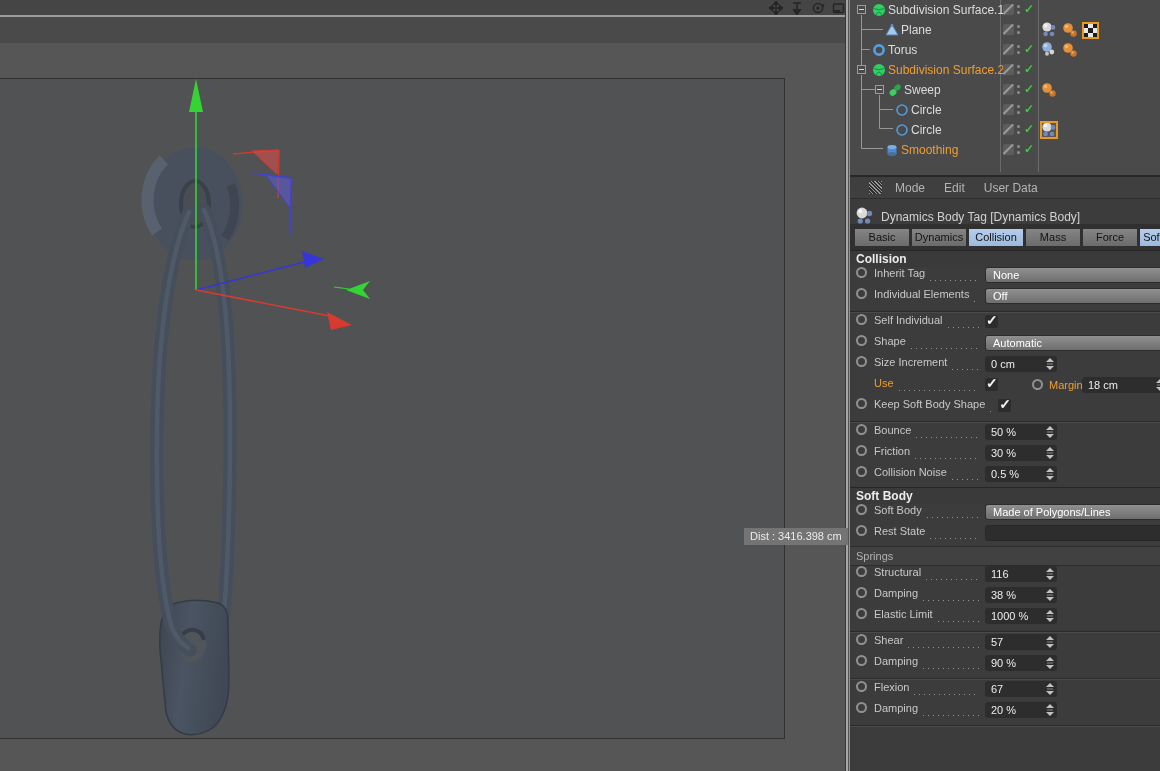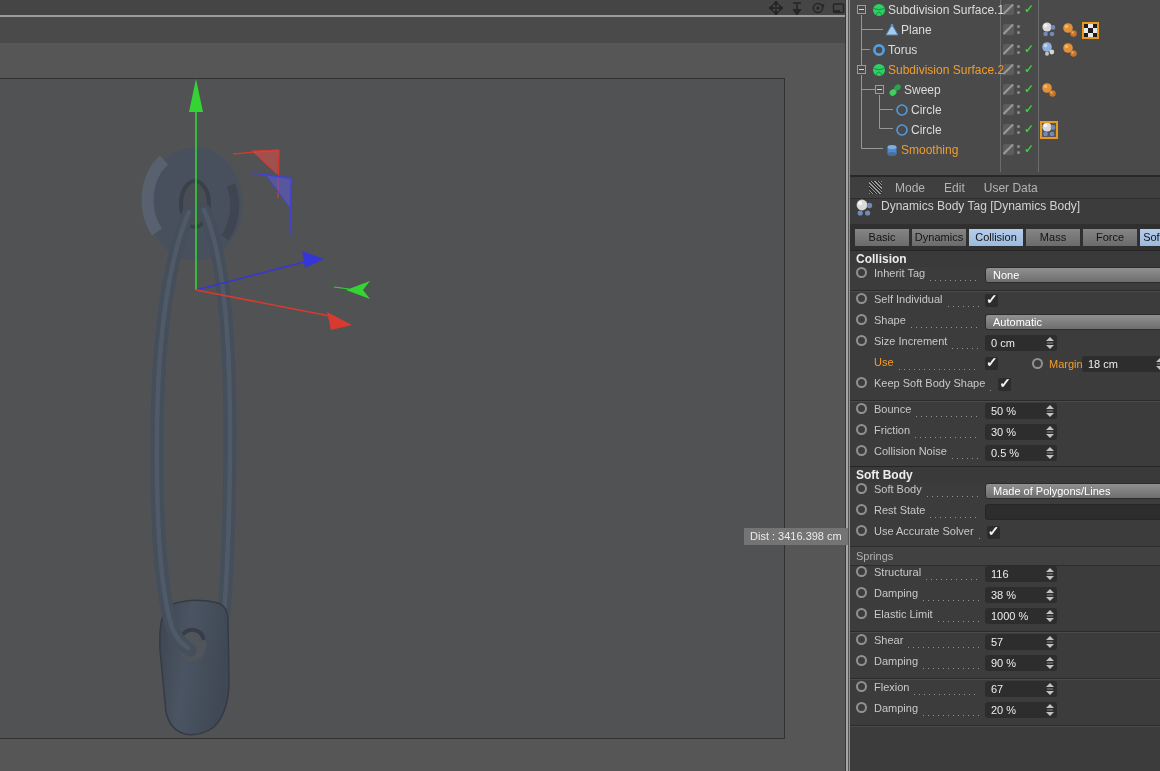--- a/index.html
+++ b/index.html
@@ -36,21 +36,21 @@
   .vis-dots i{display:block;width:3px;height:3px;border-radius:50%;background:#8e8e8e;margin-bottom:3px}
   .om-check{position:absolute;left:174px;top:2px;color:#3fca3f;font-size:12px;font-weight:bold;line-height:14px}
   .tags{position:absolute;left:191px;top:2px;display:flex;gap:5px;align-items:center}
   .tag-sel{outline:2px solid #e89a20;outline-offset:-1px}
   
   .attrs{position:absolute;left:0;top:175px;width:310px;height:596px;background:#3c3c3c;border-top:2px solid #282828;box-sizing:content-box}
   .menu-bar{height:21px;background:#3f3f3f;border-bottom:1px solid #2e2e2e;display:flex;align-items:center;padding-left:19px}
   .grip{width:13px;height:13px;margin-right:13px;
         background:repeating-linear-gradient(45deg,#9a9a9a 0,#9a9a9a 1px,#2f2f2f 1px,#2f2f2f 2.5px)}
   .menu-item{color:#b4b4b4;font-size:12px;margin-right:19px}
-  .title-row{height:25px;display:flex;align-items:flex-start;padding-left:5px;color:#d2d2d2;font-size:12px}
+  .title-row{height:25px;display:flex;align-items:flex-end;padding-left:5px;color:#d2d2d2;font-size:12px}
   .title-row svg{margin-right:7px}
   .tab-strip{height:26px;background:#303030;box-sizing:border-box;padding:5px 0 0 5px;display:flex;gap:3px}
   .tab{width:54px;height:17px;line-height:17px;font-size:11px;color:#141414;text-align:center;flex:none;
        background:linear-gradient(#858585,#6b6b6b)}
   .tab.selected{background:linear-gradient(#b6cdea,#9cbade)}
   .hdr{height:17px;box-sizing:border-box;background:#3a3a3a;border-top:1px solid #262626;
        color:#ececec;font-weight:bold;font-size:12px;line-height:16px;padding-left:6px}
   .subhdr{height:20px;box-sizing:border-box;background:#414141;border-top:1px solid #2c2c2c;border-bottom:1px solid #2c2c2c;
        color:#b2b2b2;font-size:11px;line-height:18px;padding-left:6px}
   .sep{height:5px;position:relative}
@@ -384,20 +384,28 @@
       <div class="hdr">Collision</div>
 
       <div class="row">
         <span class="radio"></span>
         <span class="rlabel">Inherit Tag</span>
         <span class="lead"></span>
         <span class="wz">
             <span class="dd">None</span>
           </span>
       </div>
+      <div class="row">
+        <span class="radio"></span>
+        <span class="rlabel">Individual Elements</span>
+        <span class="lead"></span>
+        <span class="wz">
+            <span class="dd">Off</span>
+          </span>
+      </div>
       <div class="sep"></div>
       <div class="row">
         <span class="radio"></span>
         <span class="rlabel">Self Individual</span>
         <span class="lead"></span>
         <span class="wz">
             <span class="chk"></span>
           </span>
       </div>
       <div class="row">
@@ -497,28 +505,20 @@
           </span>
       </div>
       <div class="row">
         <span class="radio"></span>
         <span class="rlabel">Rest State</span>
         <span class="lead"></span>
         <span class="wz">
             <span class="fld"></span>
           </span>
       </div>
-      <div class="row">
-        <span class="radio"></span>
-        <span class="rlabel">Use Accurate Solver</span>
-        <span class="lead"></span>
-        <span class="wz">
-            <span class="chk"></span>
-          </span>
-      </div>
 
       <div class="subhdr">Springs</div>
 
       <div class="row">
         <span class="radio"></span>
         <span class="rlabel">Structural</span>
         <span class="lead"></span>
         <span class="wz">
             <span class="spin"><span>116</span>
           <svg width="8" height="12">

